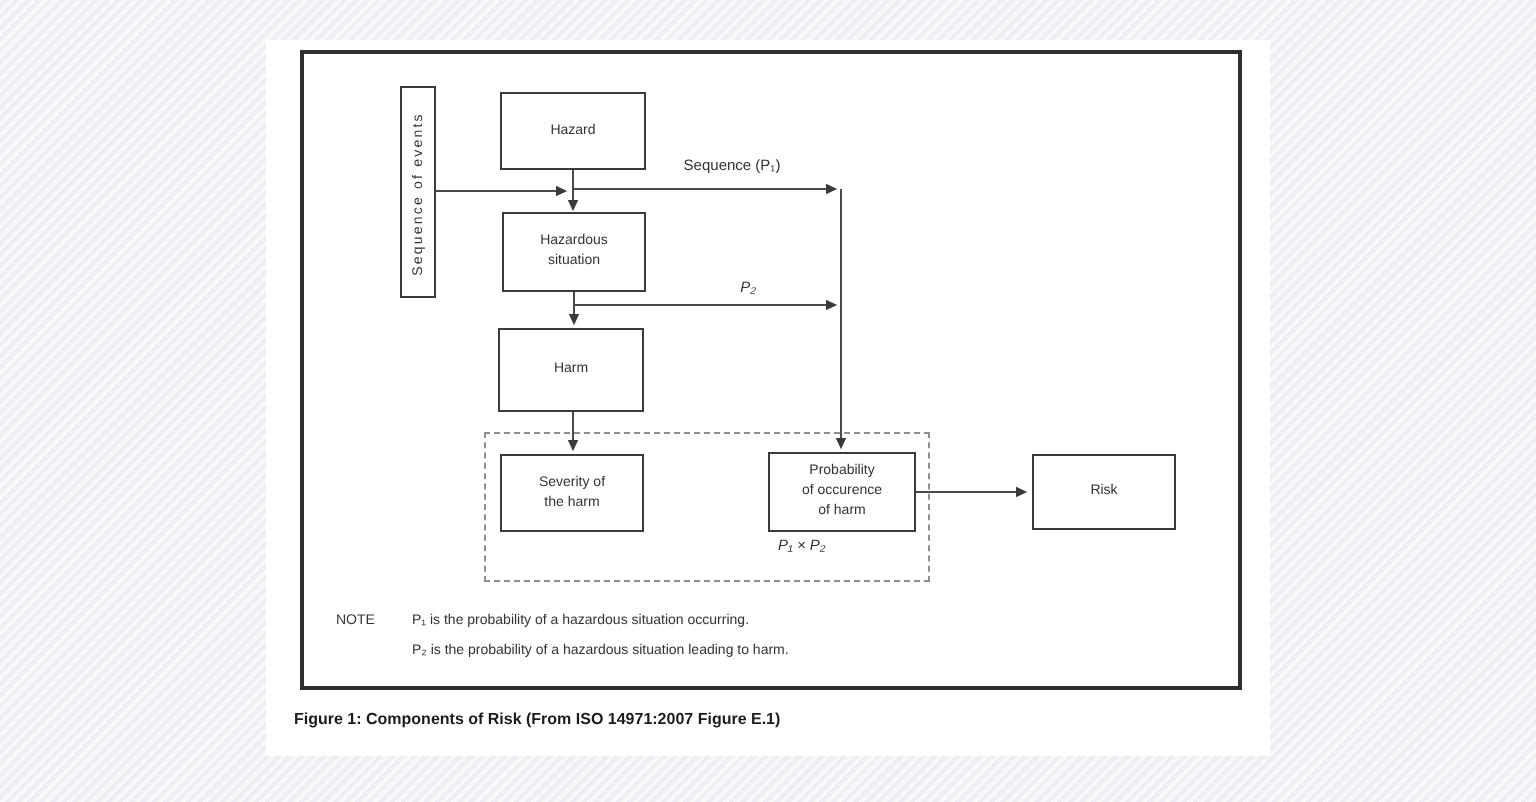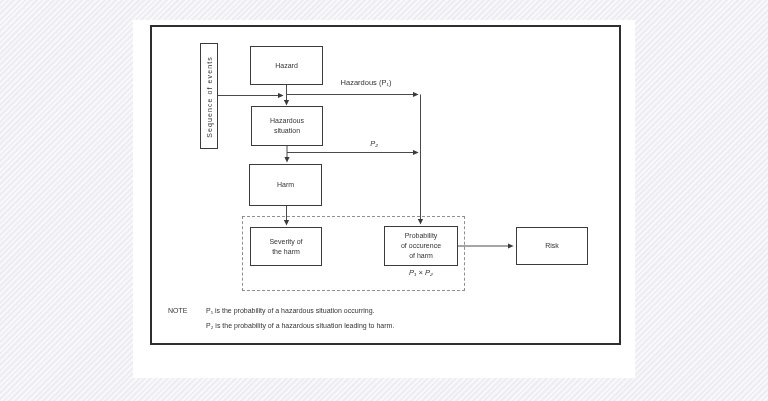--- a/index.html
+++ b/index.html
@@ -43,21 +43,21 @@
   .dashedgroup{
     position:absolute;left:242px;top:216px;width:223px;height:75px;
     border:1.5px dashed #8f8f8f;box-sizing:border-box;background:transparent;
   }
   .severity{left:250px;top:227px;width:72px;height:39px;}
   .probability{left:384px;top:226px;width:74px;height:40px;}
   .risk{left:516px;top:227px;width:72px;height:38px;}
   .floatlbl{position:absolute;color:#333;font-size:7.5px;line-height:10px;}
   .lbl-exposure{left:325px;top:78px;width:82px;text-align:center;}
   .lbl-p2{left:350px;top:139px;width:28px;text-align:right;font-style:italic;}
-  .lbl-formula{left:389px;top:268px;width:64px;text-align:center;font-style:italic;font-size:7.5px;}
+  .lbl-formula{left:389px;top:268px;width:64px;font-style:italic;font-size:7.5px;}
   .note-label{position:absolute;left:168px;top:307px;font-size:7px;color:#333;}
   .note-line{position:absolute;left:206px;font-size:7px;color:#333;}
   .note-line.l1{top:307px;}
   .note-line.l2{top:322px;}
   .caption{
     position:absolute;left:147px;top:355px;width:420px;
     font-size:8px;font-weight:bold;color:#1c1c1c;
   }
   svg.flows{position:absolute;left:0;top:0;width:768px;height:401px;pointer-events:none;}
   svg.flows line{stroke:#4a4a4a;stroke-width:1;}
@@ -122,22 +122,23 @@
   <div class="node probability">
     <span>Probability
 of occurence
 of harm</span>
   </div>
 
   <div class="node risk">
     <span>Risk</span>
   </div>
 
-  <div class="floatlbl lbl-exposure">Hazardous (P₁)</div>
+  <div class="floatlbl lbl-exposure">Sequence (P₁)</div>
   <div class="floatlbl lbl-p2">P₂</div>
   <div class="floatlbl lbl-formula">P₁ × P₂</div>
 
   <div class="note-label">NOTE</div>
   <div class="note-line l1">P₁ is the probability of a hazardous situation occurring.</div>
   <div class="note-line l2">P₂ is the probability of a hazardous situation leading to harm.</div>
 
+  <div class="caption">Figure 1: Components of Risk (From ISO 14971:2007 Figure E.1)</div>
 
 </div>
 
 </body></html>

